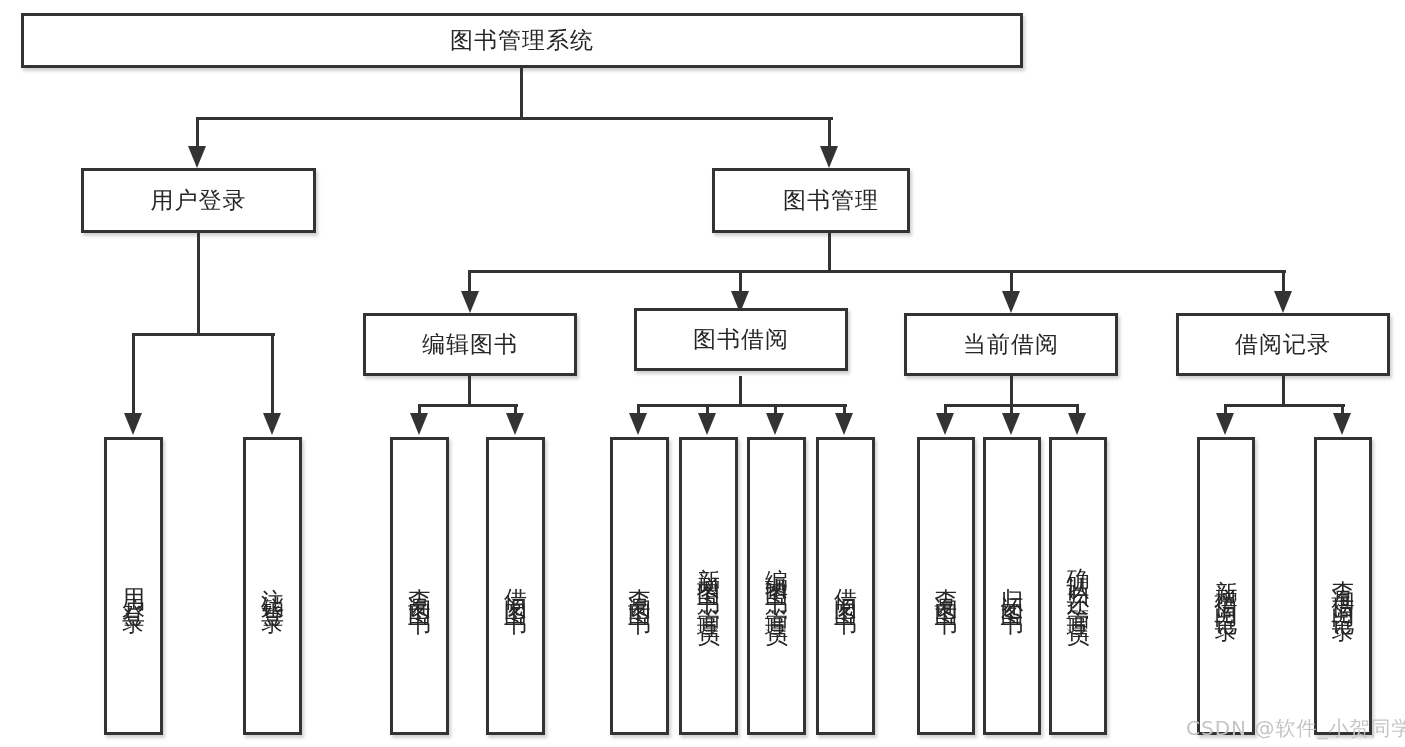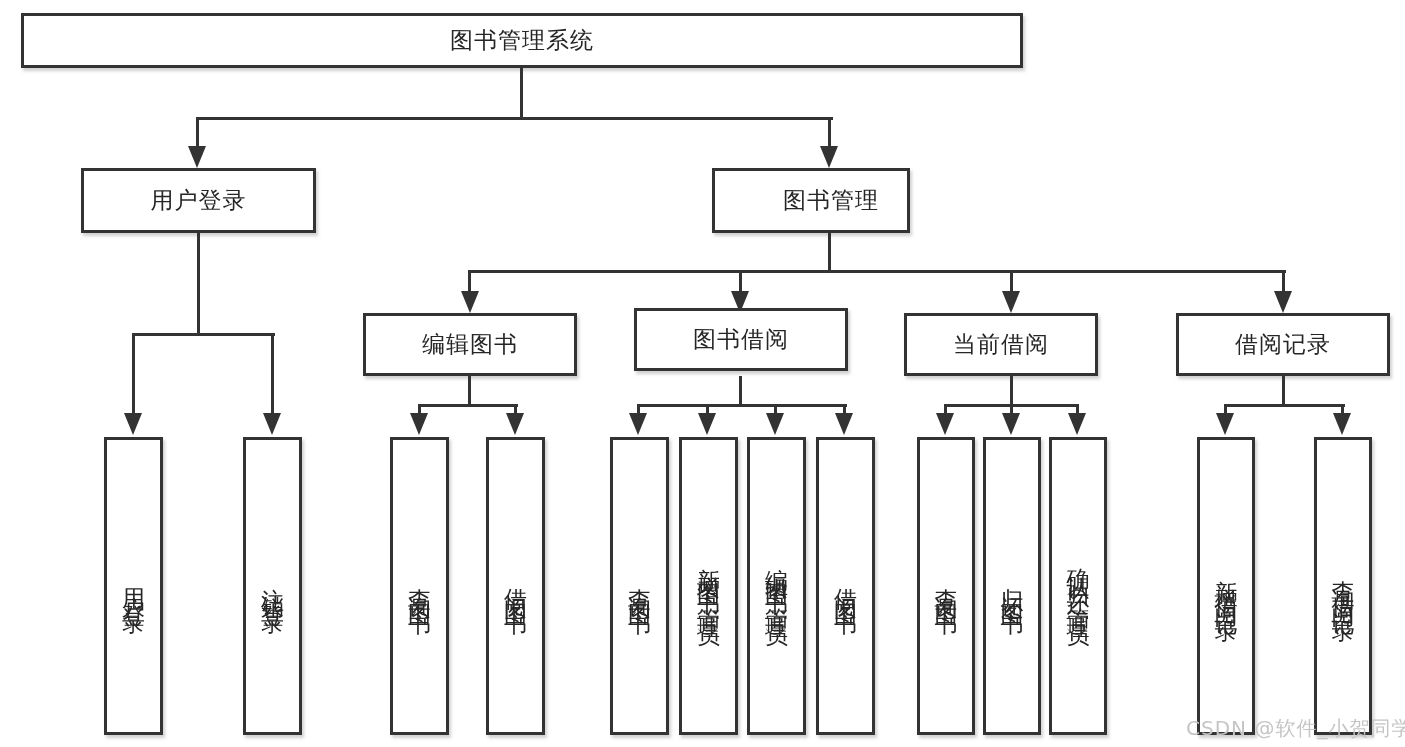--- a/index.html
+++ b/index.html
@@ -101,21 +101,21 @@
   <div class="arr" style="left:731px;top:291px;"></div>
   <div class="arr" style="left:1002px;top:291px;"></div>
   <div class="arr" style="left:1274px;top:291px;"></div>
 
   <div class="box" style="left:363px;top:313px;width:214px;height:63px;">
     <span class="hlabel">编辑图书</span>
   </div>
   <div class="box" style="left:634px;top:308px;width:214px;height:63px;">
     <span class="hlabel">图书借阅</span>
   </div>
-  <div class="box" style="left:904px;top:313px;width:194px;height:63px;">
+  <div class="box" style="left:904px;top:313px;width:214px;height:63px;">
     <span class="hlabel">当前借阅</span>
   </div>
   <div class="box" style="left:1176px;top:313px;width:214px;height:63px;">
     <span class="hlabel">借阅记录</span>
   </div>
 
   <div class="line" style="left:468px;top:376px;width:3px;height:31px;"></div>
   <div class="line" style="left:418px;top:404px;width:100px;height:3px;"></div>
   <div class="line" style="left:418px;top:406px;width:3px;height:9px;"></div>
   <div class="line" style="left:514px;top:406px;width:3px;height:9px;"></div>

